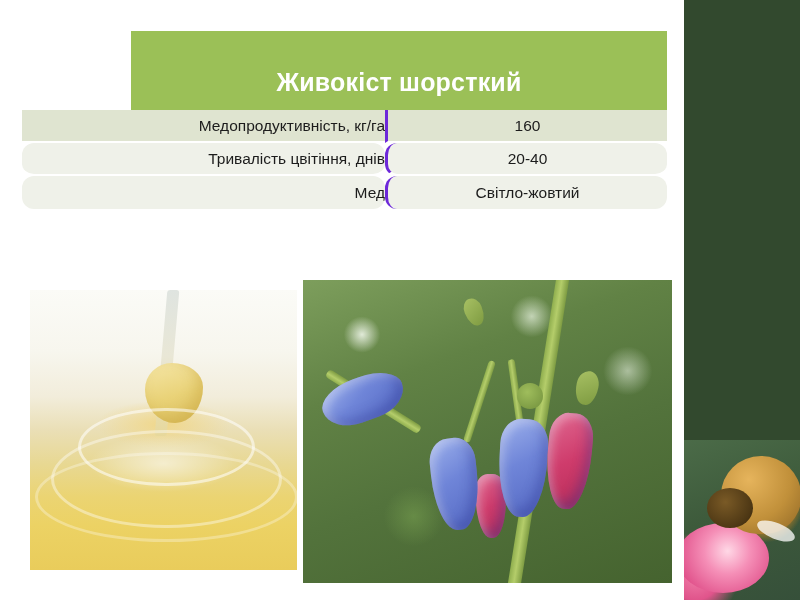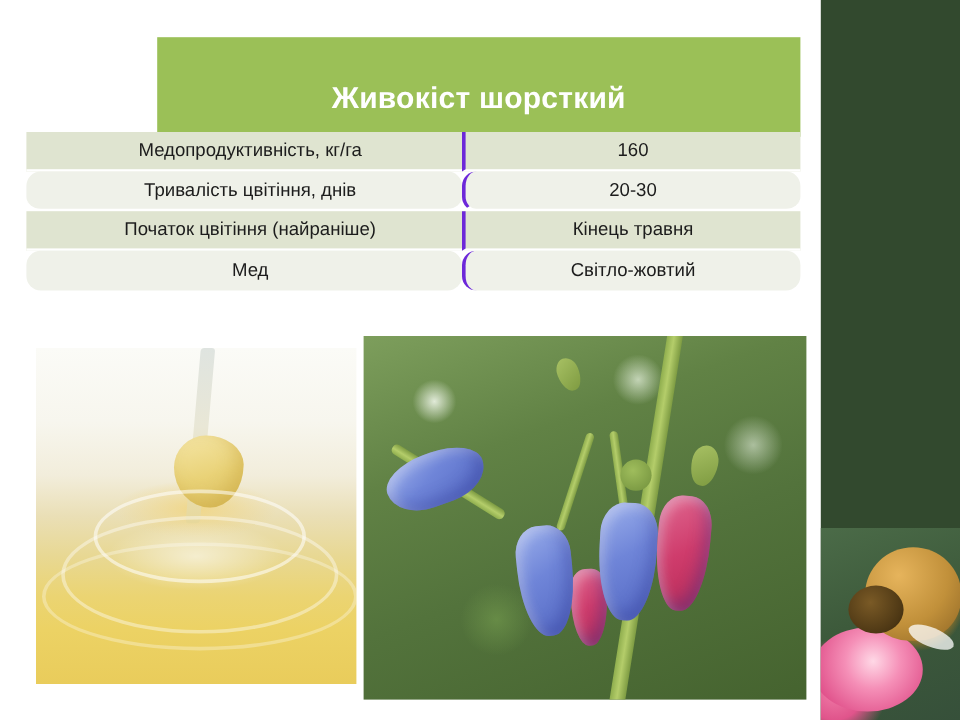--- a/index.html
+++ b/index.html
@@ -74,21 +74,21 @@
     padding: 0 0 0 10px;
     font-size: 15.5px;
     color: #1c1c1c;
     vertical-align: middle;
     border-bottom: 2px solid #ffffff;
     box-sizing: border-box;
     overflow: hidden;
     white-space: nowrap;
   }
   .fact-table tr:last-child td { border-bottom: none; }
-  .fact-table td.label { width: 363px; text-align: center; }
+  .fact-table td.label { width: 363px; text-align: right; }
   .fact-table td.value {
     width: 282px;
     text-align: center;
     padding: 0;
     border-left: 3px solid #6d28d9;
   }
   .fact-table tr.odd  td { background: #DFE4D0; }
   .fact-table tr.even td { background: #EFF1E9; border-radius: 12px; }
 
   
@@ -270,25 +270,21 @@
   </div>
 
   <table class="fact-table">
     <tbody>
       <tr class="odd">
         <td class="label">Медопродуктивність, кг/га</td>
         <td class="value">160</td>
       </tr>
       <tr class="even">
         <td class="label">Тривалість цвітіння, днів</td>
-        <td class="value">20-30</td>
-      </tr>
-      <tr class="odd">
-        <td class="label">Початок цвітіння (найраніше)</td>
-        <td class="value">Кінець травня</td>
+        <td class="value">20-40</td>
       </tr>
       <tr class="even">
         <td class="label">Мед</td>
         <td class="value">Світло-жовтий</td>
       </tr>
     </tbody>
   </table>
 
   <div class="photo photo-honey">
     <div class="honey-stream"></div>

